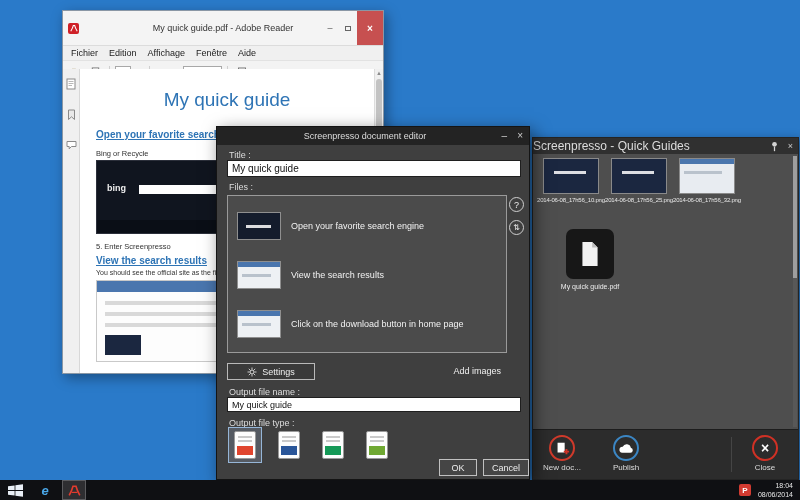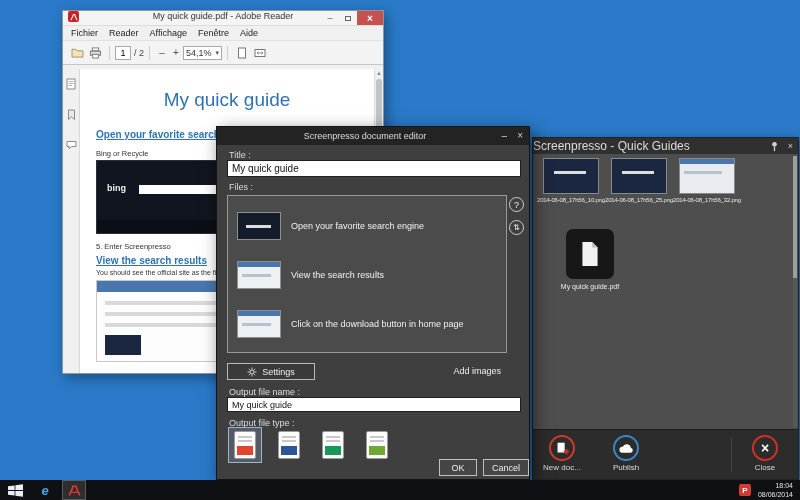--- a/index.html
+++ b/index.html
@@ -6,21 +6,21 @@
   html,body{background:#222}
   body{font-family:"Liberation Sans",sans-serif}
   .screen{position:relative;width:800px;height:500px;background:#2a7ac9;overflow:hidden;margin:0 auto}
 
   
   .recycle{position:absolute;left:6px;top:8px;width:52px;text-align:center;z-index:1;cursor:default}
   .recycle-label{font-size:9px;color:#fff;text-shadow:0 1px 2px rgba(0,0,0,.6);margin-top:1px}
 
   
   .adobe-win{position:absolute;left:62px;top:10px;width:322px;height:364px;background:#f0f0f0;border:1px solid #8a97a5;box-shadow:3px 4px 12px rgba(0,0,0,.35);z-index:10}
-  .adobe-titlebar{position:relative;height:15px;background:#f4f4f4;border-bottom:1px solid #dcdcdc;display:flex;align-items:flex-start}
+  .adobe-titlebar{position:relative;height:35px;background:#f4f4f4;border-bottom:1px solid #dcdcdc;display:flex;align-items:center}
   .adobe-app-icon{margin-left:5px;width:11px;height:11px;background:#cf2027;border-radius:2px;display:flex;align-items:center;justify-content:center;z-index:2}
   .adobe-title{position:absolute;left:0;right:0;text-align:center;font-size:9px;color:#333}
   .win-controls{position:absolute;right:0;top:0;height:100%;display:flex;z-index:2}
   .win-ctrl{width:18px;height:100%;display:flex;align-items:center;justify-content:center;font-size:9px;color:#555}
   .box-glyph{width:6px;height:5px;border:1px solid #666}
   .win-ctrl.close{width:26px;background:#c75050;color:#fff;font-weight:bold;font-size:10px}
   .adobe-menubar{height:15px;display:flex;align-items:center;gap:11px;padding-left:8px;background:#f0f0f0;border-bottom:1px solid #e2e2e2;font-size:9px;color:#222}
   .menu-item{cursor:default}
   .adobe-toolbar{height:24px;background:#f3f3f3;border-bottom:1px solid #c6c6c6;display:flex;align-items:center;padding:0 5px;font-size:9px;color:#333}
   .tb-iconbtn{width:18px;height:18px;display:flex;align-items:center;justify-content:center;border-radius:2px}
@@ -143,21 +143,21 @@
       <span class="win-controls">
         <span class="win-ctrl">–</span>
         <span class="win-ctrl">
             <span class="box-glyph"></span>
           </span>
         <span class="win-ctrl close">×</span>
       </span>
     </div>
     <div class="adobe-menubar">
       <span class="menu-item">Fichier</span>
-      <span class="menu-item">Reader</span>
+      <span class="menu-item">Edition</span>
       <span class="menu-item">Affichage</span>
       <span class="menu-item">Fenêtre</span>
       <span class="menu-item">Aide</span>
     </div>
     <div class="adobe-toolbar">
       <span class="tb-iconbtn">
         <svg width="13" height="11" viewBox="0 0 14 12">
             <path d="M1 2.5 h4.2 l1.4 1.7 h6.4 v6.8 H1 Z" fill="#efe3b8" stroke="#a3915c" stroke-width="1"></path>
           </svg>
       </span>

